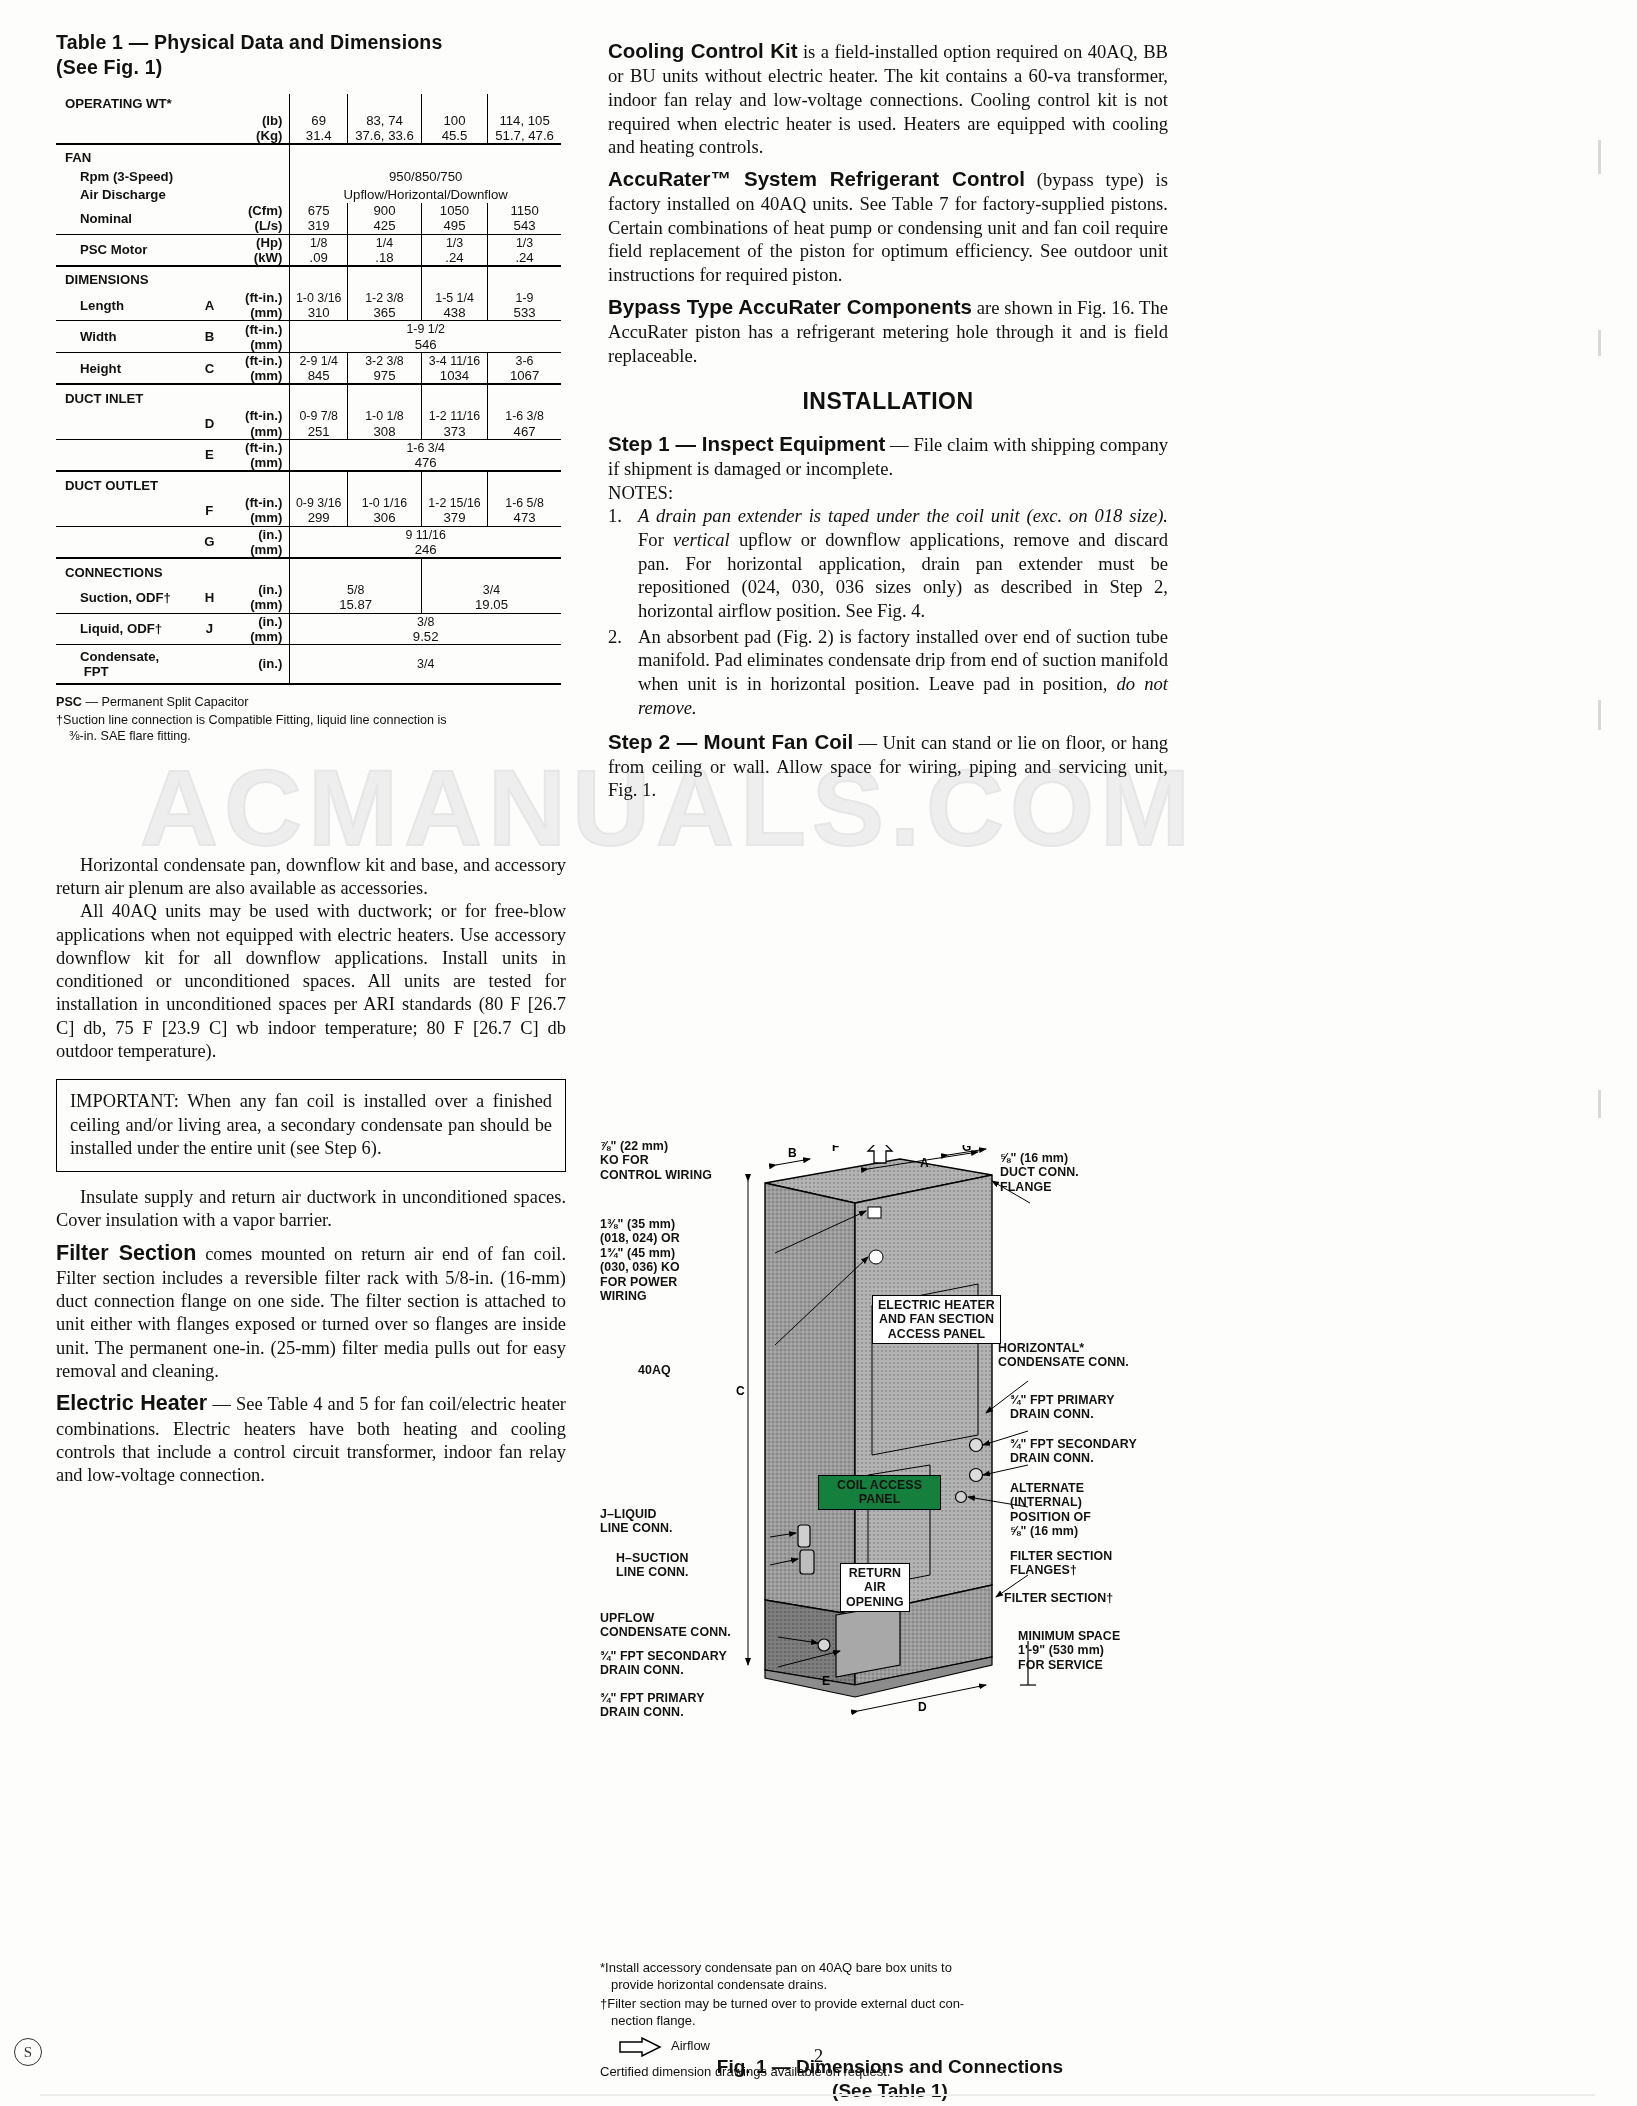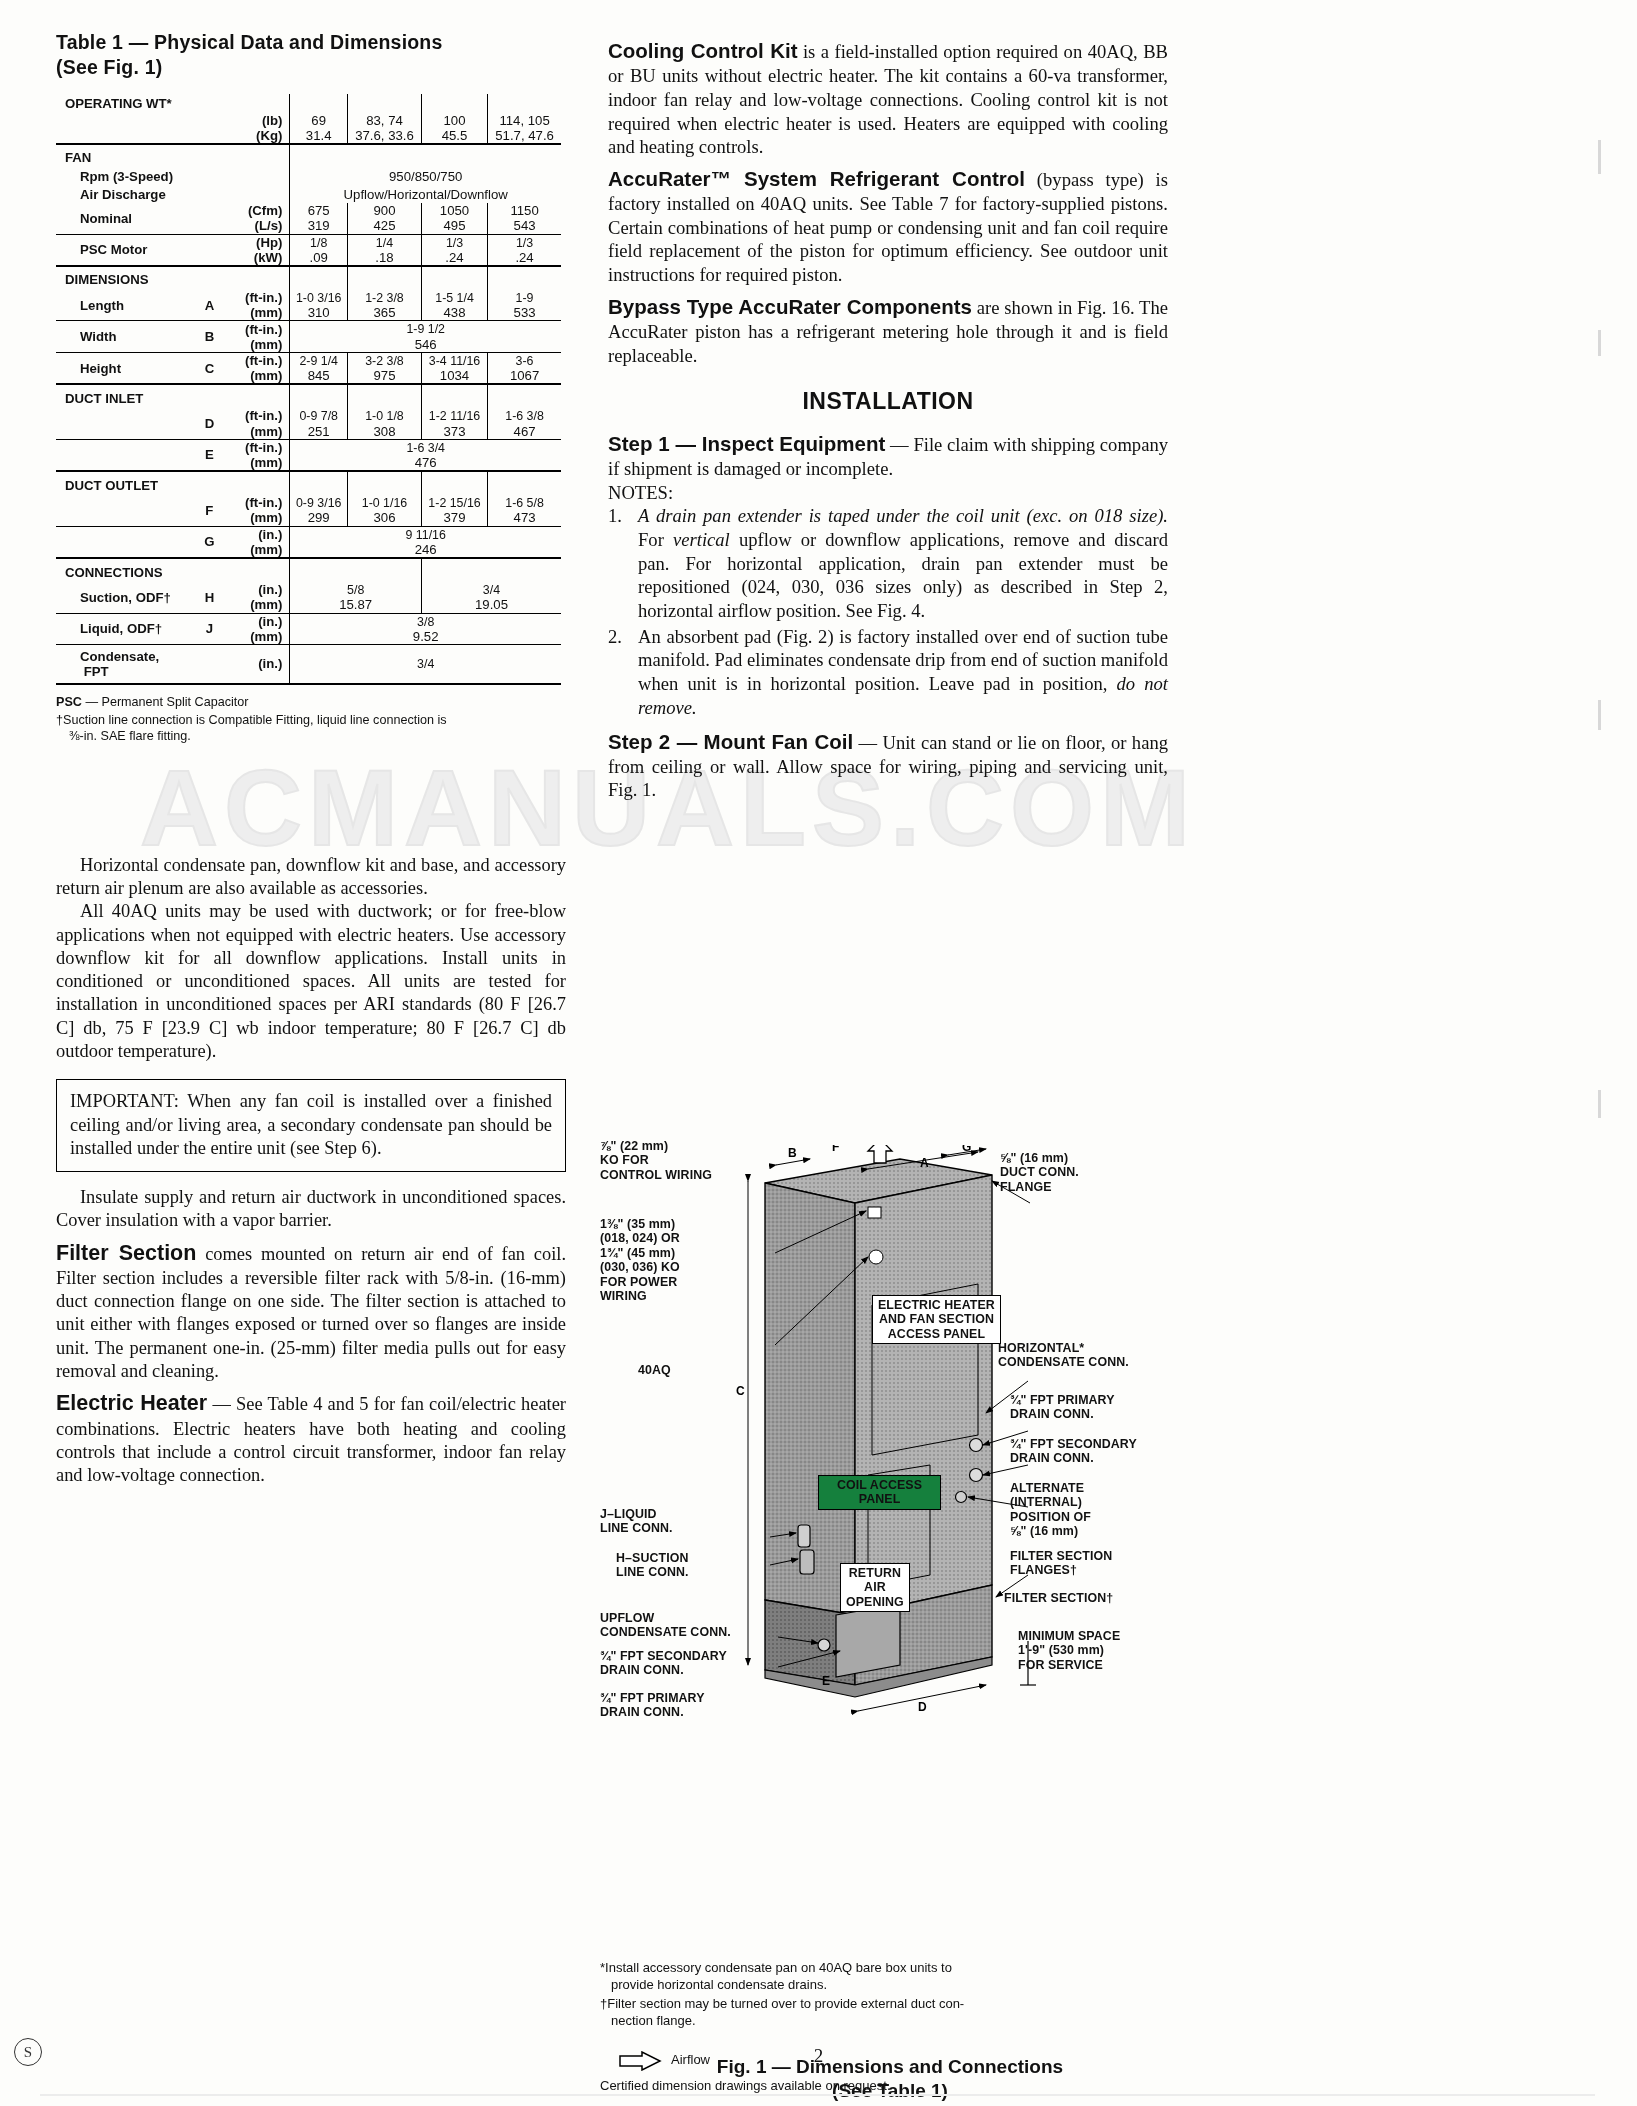--- a/index.html
+++ b/index.html
@@ -133,21 +133,21 @@
     position:absolute;left:600px;top:1960px;width:580px;
     font-family:"Liberation Sans", sans-serif;
     font-size:13px;line-height:1.3;
   }
   .fig-foot p{margin:0 0 2px 0;padding-left:11px;text-indent:-11px;}
   .fig-caption{
     position:absolute;left:600px;top:2055px;width:580px;
     font-family:"Liberation Sans", sans-serif;
     font-weight:bold;font-size:19px;text-align:center;line-height:1.25;
   }
-  .airflow-row{display:flex;align-items:center;gap:9px;margin-top:21px;padding-left:18px;}
+  .airflow-row{display:flex;align-items:center;gap:9px;margin-top:7px;padding-left:18px;}
 
   
   .pageno{
     position:absolute;left:0;right:0;top:2045px;text-align:center;
     font-family:"Liberation Serif", serif;font-size:19px;
   }
   .logo{
     position:absolute;left:14px;top:2038px;
     width:26px;height:26px;border:1.6px solid #333;border-radius:50%;
     font-family:"Liberation Serif", serif;font-size:15px;

